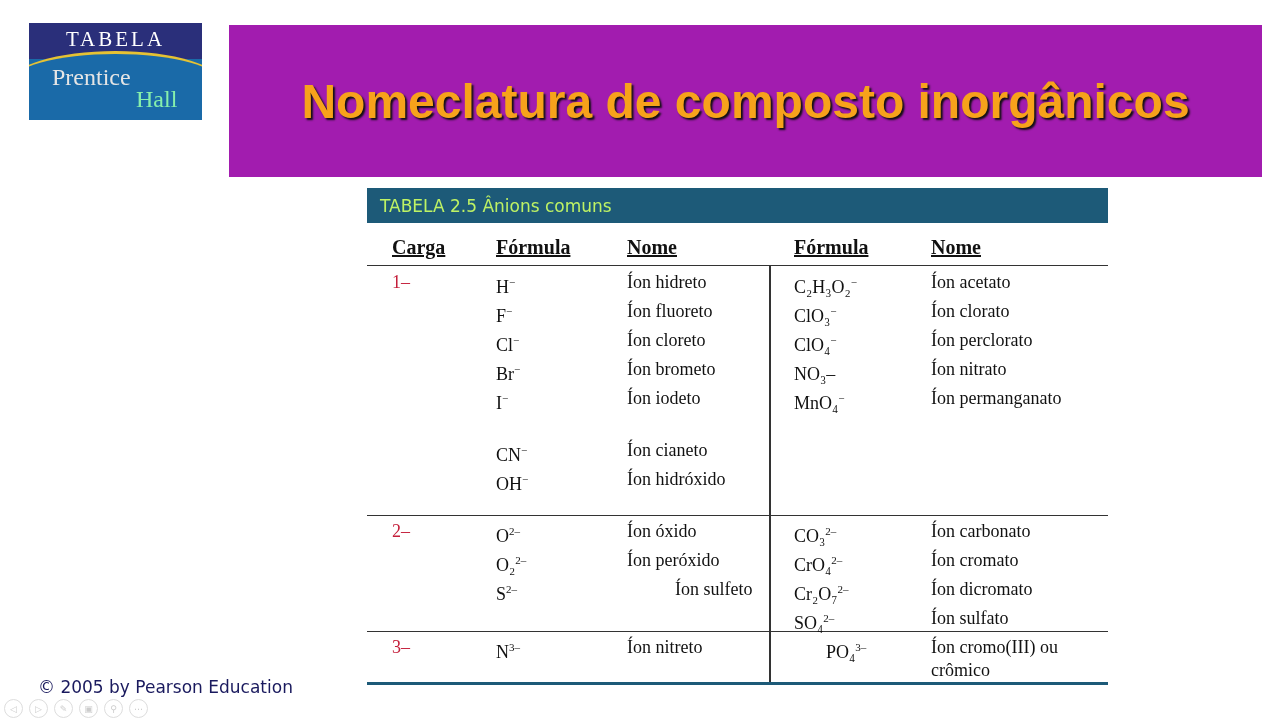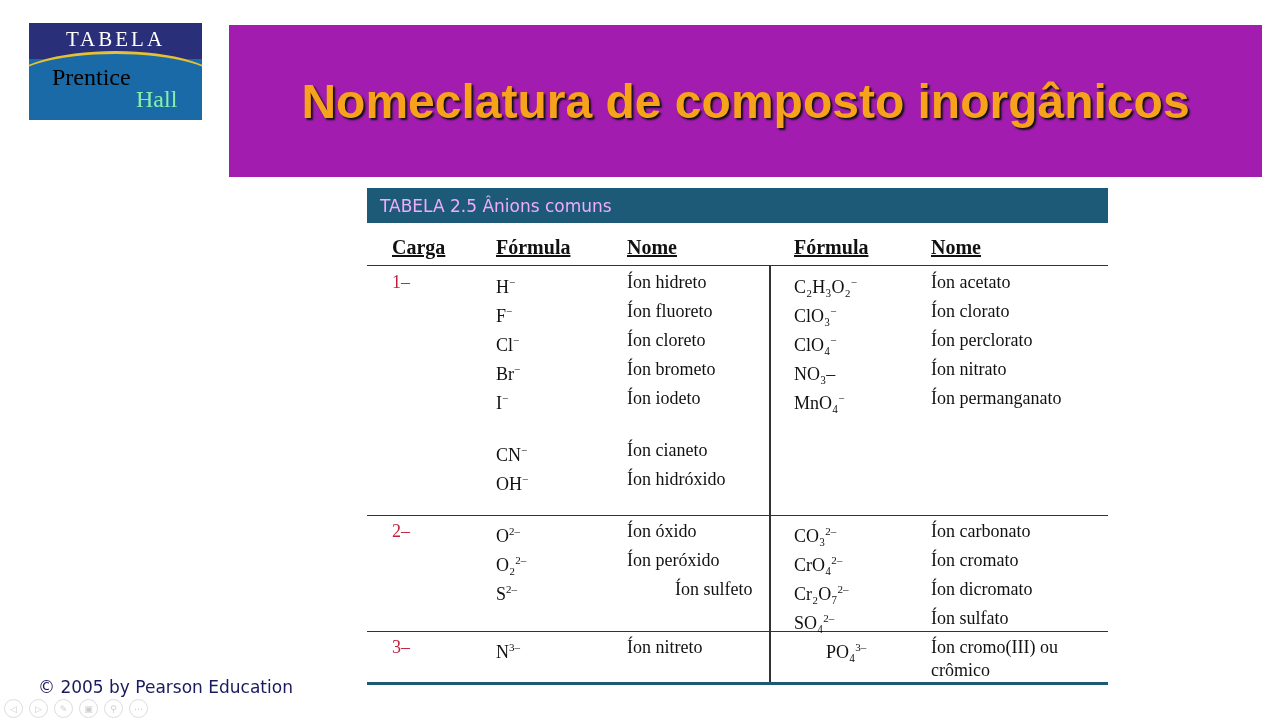--- a/index.html
+++ b/index.html
@@ -1,25 +1,25 @@
 <!DOCTYPE html>
 <html><head>
 <meta charset="utf-8">
 <style>
   html, body { margin:0; padding:0; }
   body { width:1280px; height:720px; background:#ffffff; position:relative; overflow:hidden; font-family:"Liberation Serif", serif; }
   .logo { position:absolute; left:29px; top:23px; width:173px; height:97px; background:#1a6aa8; overflow:hidden; }
   .logo-top { position:absolute; left:0; top:0; width:173px; height:36px; background:#2a2f7a; }
   .logo-arc { position:absolute; left:-20px; top:28px; width:213px; height:30px; border-top:3px solid #e6c233; border-radius:50% 50% 0 0 / 100% 100% 0 0; background:#1a6aa8; }
   .logo-pearson { position:absolute; left:0; top:4px; width:173px; text-align:center; color:#fff; font-family:"Liberation Serif", serif; font-size:21px; letter-spacing:3px; }
-  .logo-ph1 { position:absolute; left:23px; top:42px; color:#000000; font-size:24px; line-height:24px; }
+  .logo-ph1 { position:absolute; left:23px; top:42px; color:#e5e5e5; font-size:24px; line-height:24px; }
   .logo-ph2 { position:absolute; left:107px; top:64px; color:#86efac; font-size:24px; line-height:24px; }
   .title-bar { position:absolute; left:229px; top:25px; width:1033px; height:152px; background:#a21caf; }
   .title { position:absolute; left:0; top:0; width:1033px; height:152px; display:flex; align-items:center; justify-content:center; color:#f7a21b; font-family:"Liberation Sans", sans-serif; font-weight:bold; font-size:48px; text-shadow:2px 2px 2px #111; }
-  .tbl-head { position:absolute; left:367px; top:188px; width:741px; height:35px; background:#1d5a78; color:#f0abfc; font-family:"DejaVu Sans", sans-serif; font-size:17px; display:flex; align-items:center; }
+  .tbl-head { position:absolute; left:367px; top:188px; width:741px; height:35px; background:#1d5a78; color:#bef264; font-family:"DejaVu Sans", sans-serif; font-size:17px; display:flex; align-items:center; }
   .tbl-head span { margin-left:13px; }
   .col-h { position:absolute; top:236px; font-weight:bold; font-size:20px; color:#111;text-decoration:underline; }
   .hline { position:absolute; left:367px; width:741px; height:1px; background:#333; }
   .vline { position:absolute; left:769px; top:266px; width:2px; height:418px; background:#333; }
   .bline { position:absolute; left:367px; top:682px; width:741px; height:3px; background:#1d5a78; }
   .cell { position:absolute; font-size:18px; color:#111; line-height:23px; }
   .charge { color:#c41e3a; }
   .cell sub, .cell sup { font-size:11px; }
   .footer { position:absolute; left:38px; top:677px; color:#1a1a5e; font-family:"DejaVu Sans", sans-serif; font-size:17px; }
   .nav { position:absolute; left:4px; top:699px; display:flex; gap:6px; }

